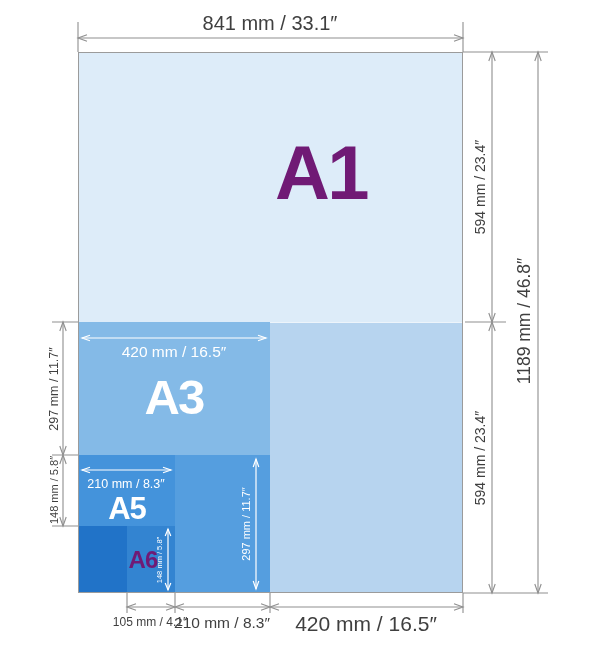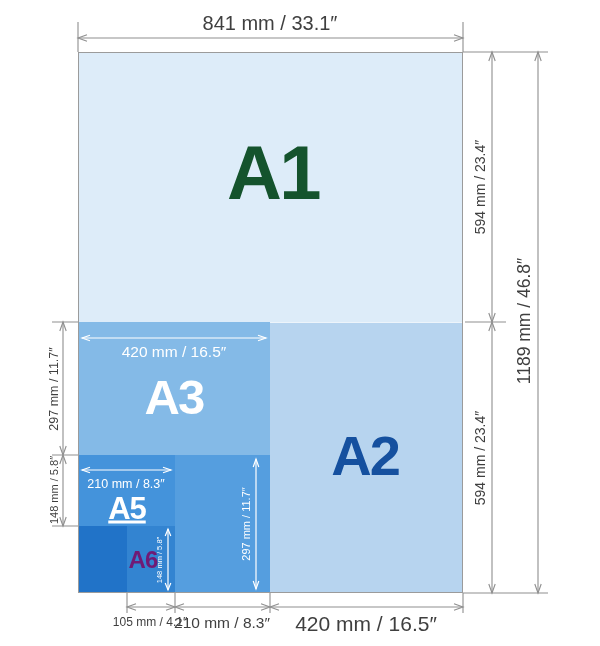--- a/index.html
+++ b/index.html
@@ -46,24 +46,23 @@
 
   <div class="paper" id="p-a1" style="background: rgb(221, 236, 249);"></div>
   <div class="paper seam-top" id="p-a2" style="background: rgb(183, 212, 239);"></div>
   <div class="paper" id="p-a3" style="background: rgb(132, 186, 231);"></div>
   <div class="paper" id="p-a4" style="background: rgb(85, 158, 223);"></div>
   <div class="paper" id="p-a5" style="background: rgb(68, 147, 219);"></div>
   <div class="paper" id="p-a6" style="background: rgb(51, 132, 209);"></div>
   <div class="paper" id="p-a7" style="background: rgb(33, 115, 200);"></div>
   <div class="a0-outline"></div>
 
-  <div class="plabel" id="la1" style="color: #14532d;">A1</div>
-  <div class="plabel" id="la2" style="color: rgb(21, 80, 159);">A2</div>
+  <div class="plabel" id="la1" style="color: #701a75; margin-left: 48px;">A1</div>
   <div class="plabel" id="la3" style="color: rgb(255, 255, 255);">A3</div>
-  <div class="plabel" id="la5" style="color: rgb(255, 255, 255); text-decoration: underline;">A5</div>
+  <div class="plabel" id="la5" style="color: rgb(255, 255, 255);">A5</div>
   <div class="plabel" id="la6" style="color: #701a75;">A6</div>
 
   <svg class="overlay" width="600" height="646" viewBox="0 0 600 646">
 
     <path class="gline" d="
       M78,22 V52  M463,22 V52
       M463,52 H548
       M465,322 H506
       M463,593 H548
       M52,322 H78  M52,455 H78  M52,526 H78

